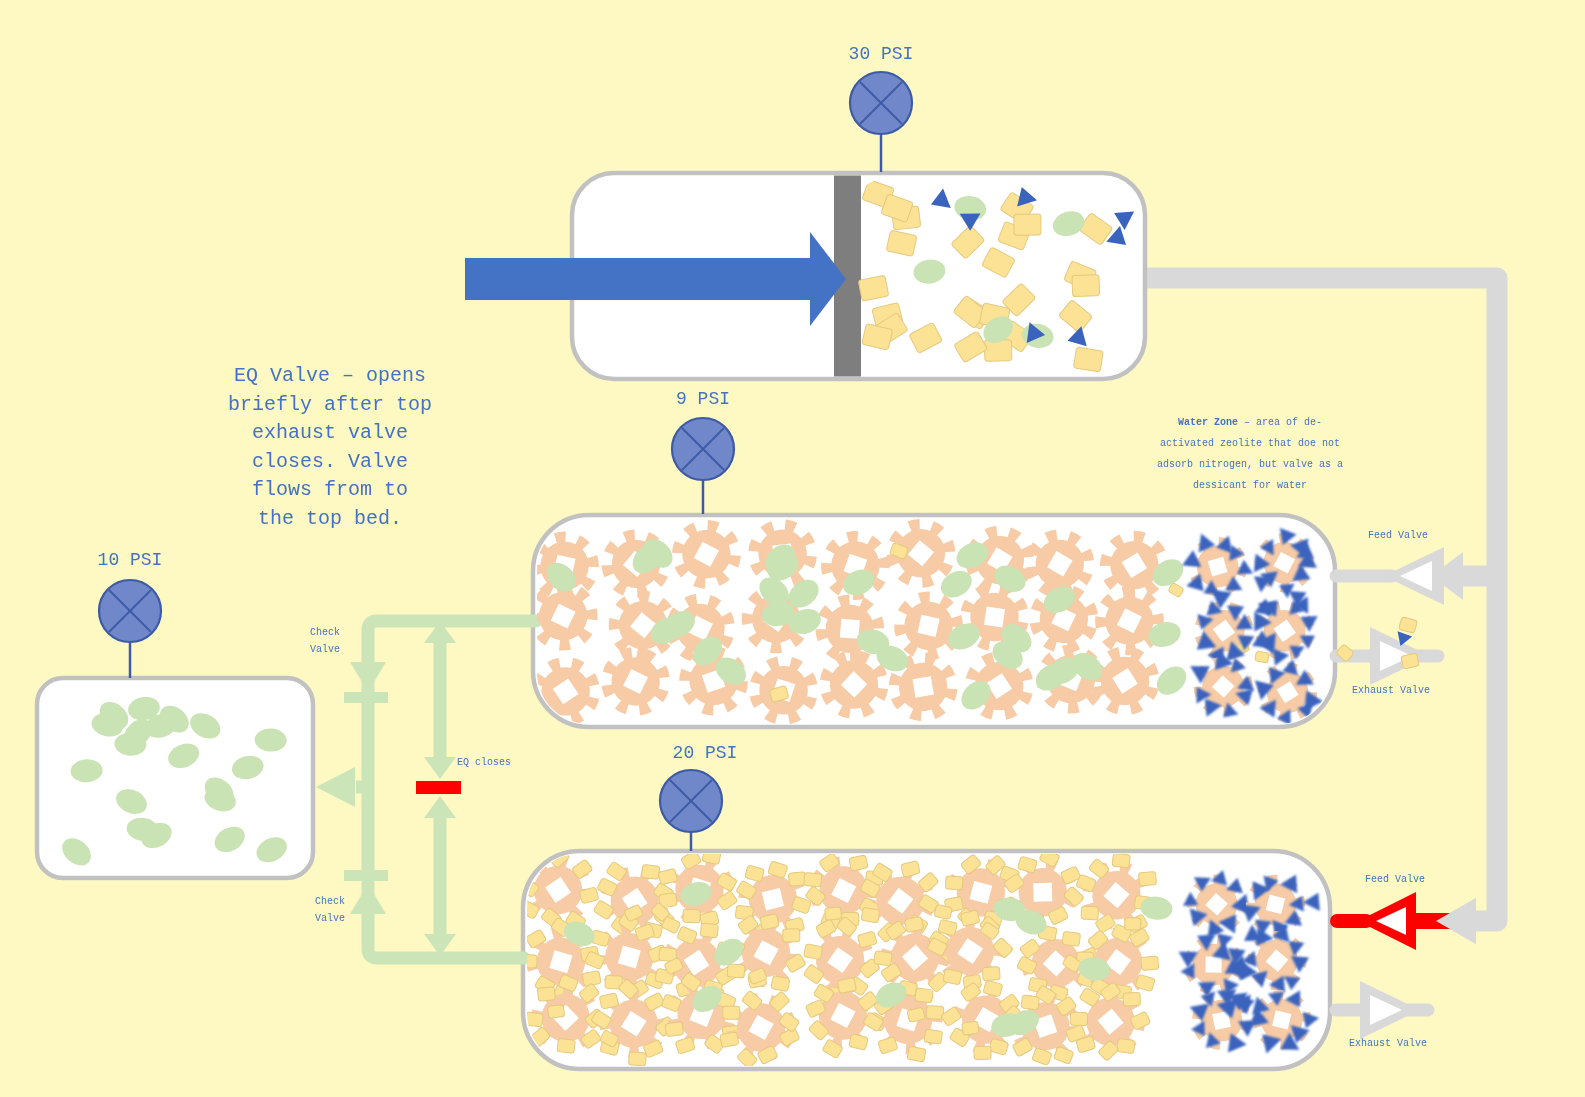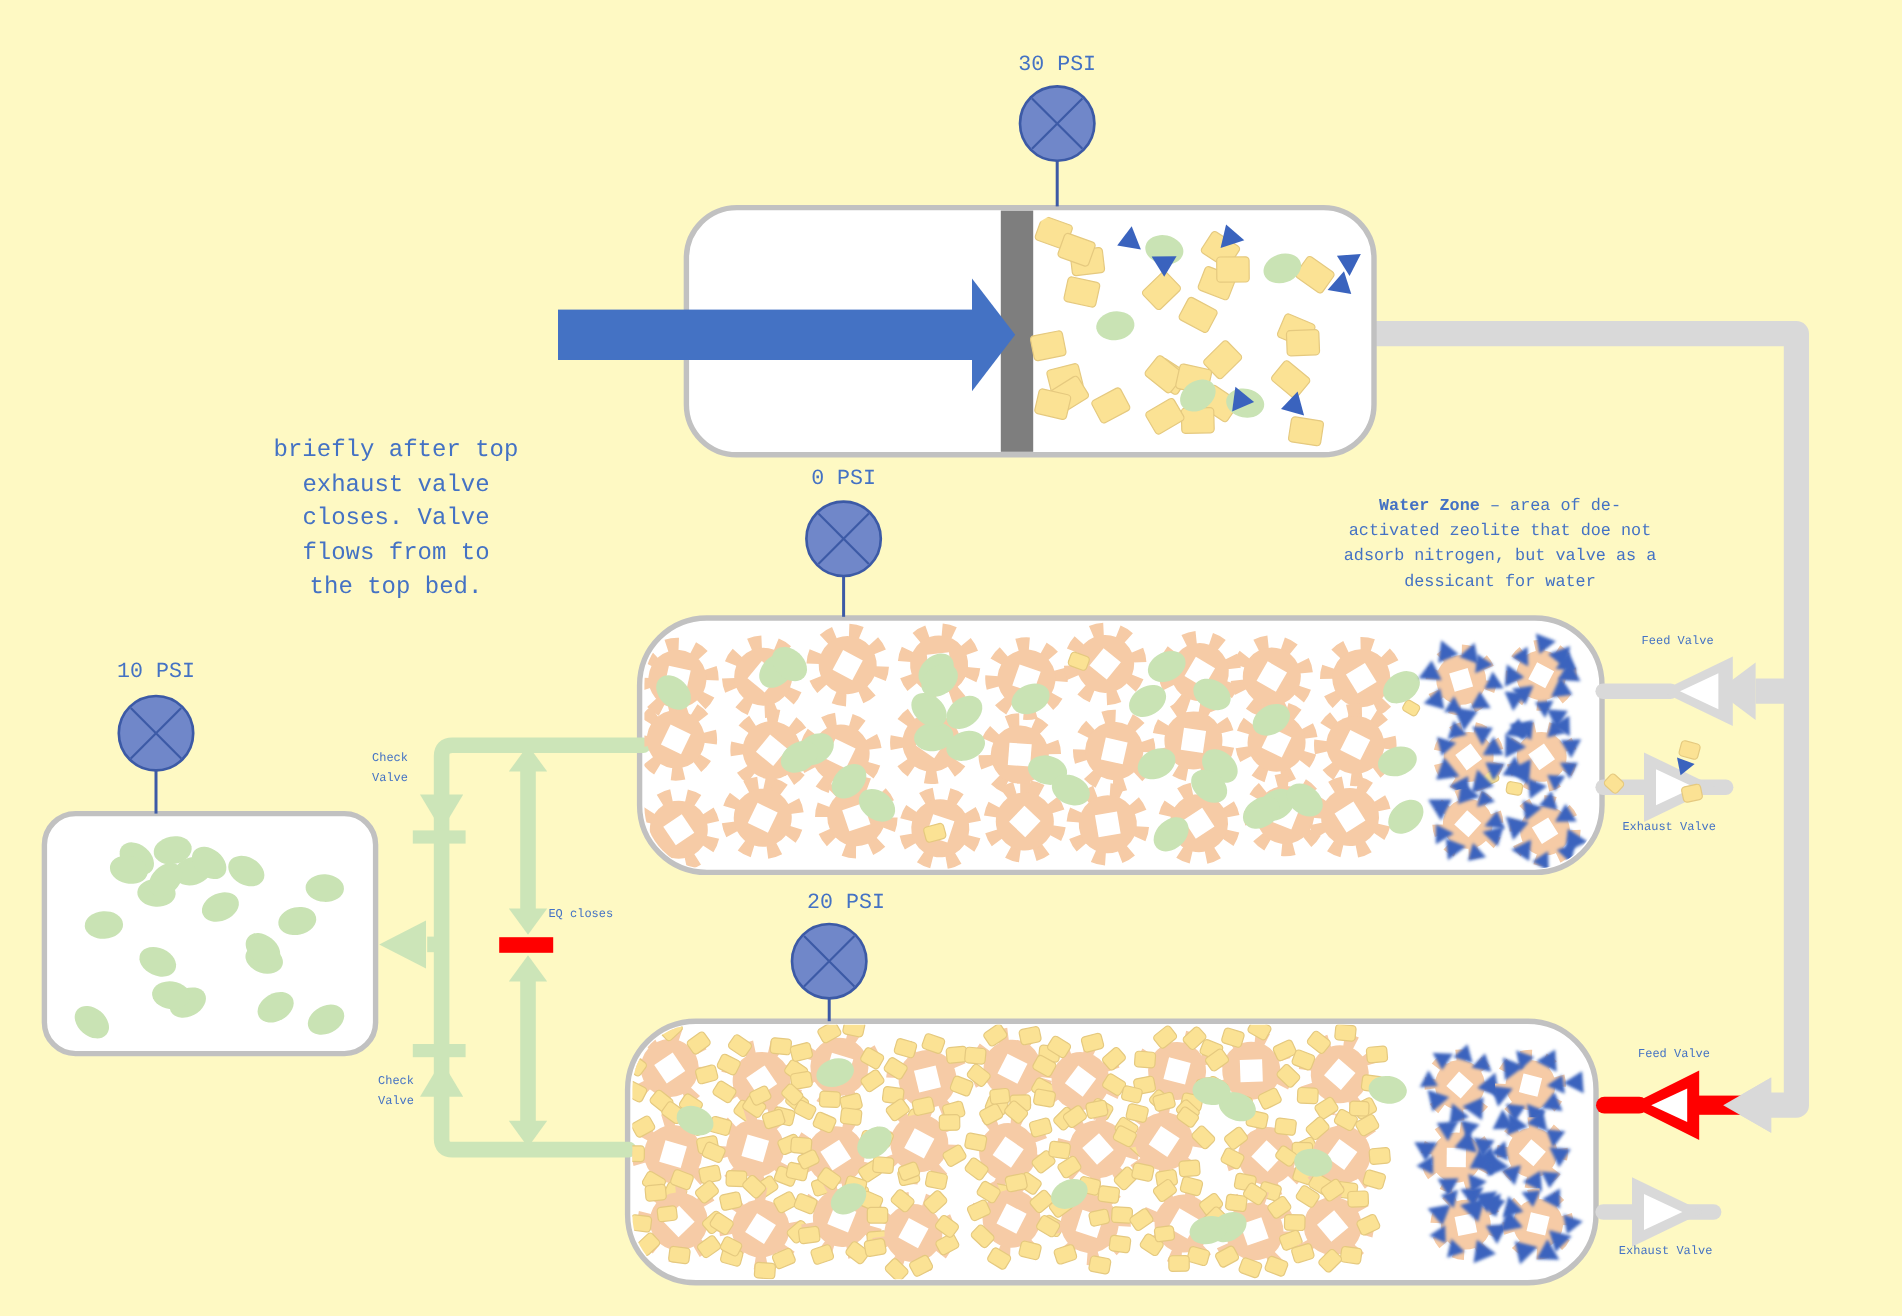--- a/index.html
+++ b/index.html
@@ -3,21 +3,21 @@
 <meta charset="utf-8">
 <style>
   html,body{margin:0;padding:0;background:#fff}
   #canvas{position:relative;width:1585px;height:1097px;background:#fef9c3;
           font-family:Liberation Mono, monospace;overflow:hidden}
   #diagram{position:absolute;left:0;top:0}
   .lbl{position:absolute;color:#4472C4;white-space:nowrap}
   .center{text-align:center}
   .psi{font-size:18px}
   .eq-note{font-size:20px;line-height:28.5px;white-space:normal}
-  .water-note{font-size:14px;line-height:21px;white-space:normal}
+  .water-note{font-size:10px;line-height:21px;white-space:normal}
   .small{font-size:10px;line-height:17px}
   .bold{font-weight:bold}
 </style>
 </head>
 <body>
 
 <div id="canvas">
   <svg id="diagram" width="1585" height="1097" viewBox="0 0 1585 1097">
       <defs>
         <filter id="soft" x="-60%" y="-60%" width="220%" height="220%">
@@ -902,25 +902,26 @@
       </g>
       <g>
         <line x1="691" y1="831" x2="691" y2="851" stroke="#3C5AA6" stroke-width="2.5"></line>
         <circle cx="691" cy="801" r="31" fill="#7087C9" stroke="#3C5AA6" stroke-width="2.2"></circle>
         <line x1="670" y1="780" x2="712" y2="822" stroke="#3C5AA6" stroke-width="1.8"></line>
         <line x1="670" y1="822" x2="712" y2="780" stroke="#3C5AA6" stroke-width="1.8"></line>
       </g>
     </svg>
 
   <div class="lbl psi center" style="left: 811px; top: 44px; width: 140px; color: rgb(68, 114, 196);">30 PSI</div>
-  <div class="lbl psi center" style="left: 633px; top: 389px; width: 140px; color: rgb(68, 114, 196);">0 PSI</div>
+  <div class="lbl psi center" style="left: 633px; top: 389px; width: 140px; color: rgb(68, 114, 196);">9 PSI</div>
   <div class="lbl psi center" style="left: 60px; top: 550px; width: 140px; color: rgb(68, 114, 196);">10 PSI</div>
   <div class="lbl psi center" style="left: 635px; top: 743px; width: 140px; color: rgb(68, 114, 196);">20 PSI</div>
 
   <div class="lbl eq-note center" style="left: 205px; top: 362px; width: 250px; color: rgb(68, 114, 196);">
+    <div>EQ Valve – opens</div>
     <div>briefly after top</div>
     <div>exhaust valve</div>
     <div>closes.  Valve</div>
     <div>flows from to</div>
     <div>the top bed.</div>
   </div>
 
   <div class="lbl water-note center" style="left: 1105px; top: 412px; width: 290px; color: rgb(68, 114, 196);">
     <div><span class="bold">Water Zone</span><span> – area of de-</span></div>
     <div>activated zeolite that doe not</div>

